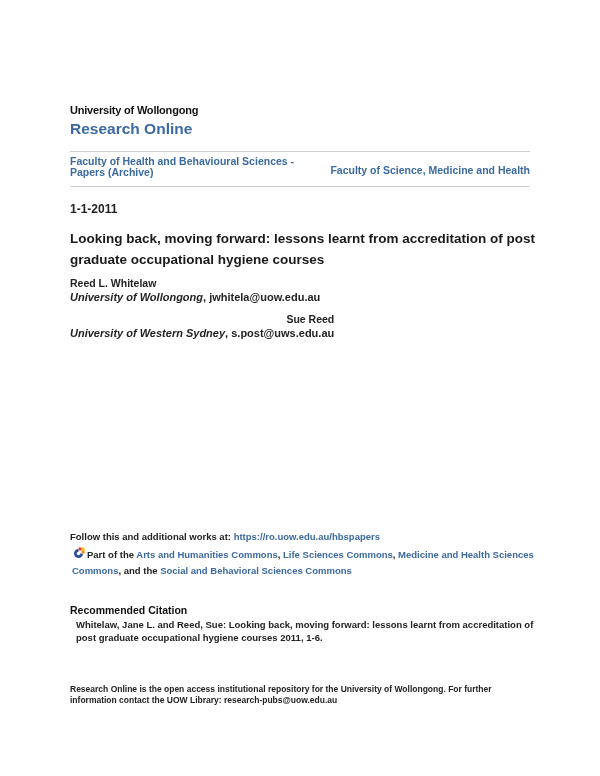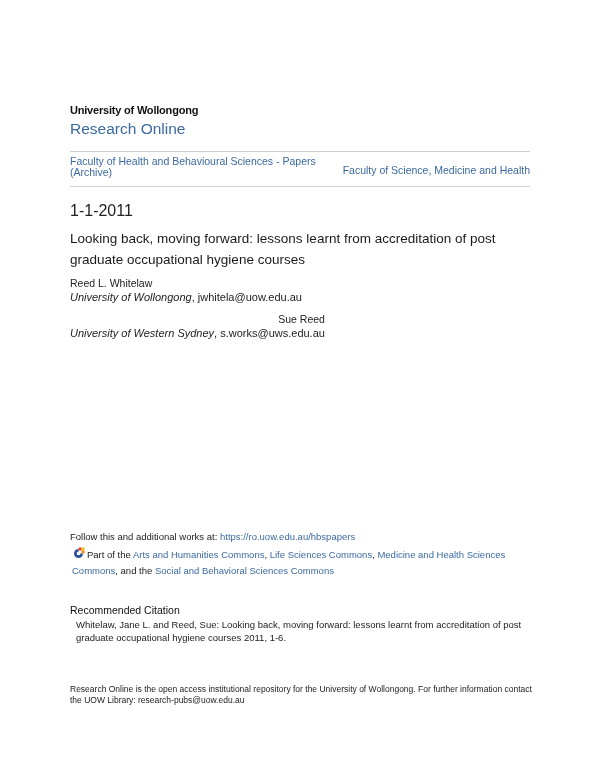--- a/index.html
+++ b/index.html
@@ -1,27 +1,27 @@
 <!DOCTYPE html>
 <html><head>
   <meta charset="utf-8">
   <style>
     html, body { margin: 0; padding: 0; }
     body {
       width: 600px; height: 776px; background: #ffffff; position: relative; overflow: hidden;
       font-family: "Liberation Sans", "DejaVu Sans", sans-serif; color: #1a1a1a;
     }
-    .abs { position: absolute; }
+    .abs { position: absolute; font-weight: bold; }
     .link { color: #3b6aa0; }
     .inst { left: 70px; top: 104px; font-size: 11px; font-weight: bold; letter-spacing: -0.2px; color: #111; }
     .repo { left: 70px; top: 120px; font-size: 15.5px; color: #3b6aa0; }
     .hr { left: 70px; width: 460px; height: 1px; background: #cfcfcf; }
     .coll-left { left: 70px; top: 156px; width: 260px; font-size: 10.5px; line-height: 11px; }
     .coll-right { right: 70px; top: 164px; font-size: 10.5px; }
-    .date { left: 70px; top: 202px; font-size: 16px; color: #222; text-align: right; }
+    .date { left: 70px; top: 202px; font-size: 12px; color: #222; text-align: right; }
     .title { left: 70px; top: 228px; width: 470px; font-size: 13.5px; line-height: 21px; color: #1a1a1a; }
     .author-name { font-size: 10.5px; color: #222; }
     .author-aff { font-size: 11px; color: #222; margin-top: 2px; }
     .author-aff i { font-style: italic; }
     .a1 { left: 70px; top: 277px; }
     .a2 { left: 70px; top: 313px; text-align: right; }
     .follow { left: 70px; top: 531px; font-size: 9.5px; color: #222; }
     .partof { left: 72px; top: 547px; width: 470px; font-size: 9.5px; line-height: 16px; color: #222; }
     .bp-icon { display: inline-block; width: 13px; height: 13px; vertical-align: -2px; margin-right: 2px; }
     .rec-head { left: 70px; top: 604px; font-size: 10.5px; color: #111; }
@@ -41,21 +41,21 @@
 
 <div class="abs date">1-1-2011</div>
 <div class="abs title">Looking back, moving forward: lessons learnt from accreditation of post graduate occupational hygiene courses</div>
 
 <div class="abs a1">
   <div class="author-name">Reed L. Whitelaw</div>
   <div class="author-aff"><i>University of Wollongong</i>, <span>jwhitela@uow.edu.au</span></div>
 </div>
 <div class="abs a2">
   <div class="author-name">Sue Reed</div>
-  <div class="author-aff"><i>University of Western Sydney</i>, <span>s.works@uws.edu.au</span></div>
+  <div class="author-aff"><i>University of Western Sydney</i>, <span>s.post@uws.edu.au</span></div>
 </div>
 
 <div class="abs follow"><span>Follow this and additional works at: </span><span class="link">https://ro.uow.edu.au/hbspapers</span></div>
 
 <div class="abs partof">
   <span class="bp-icon">
     <svg width="13" height="13" viewBox="0 0 13 13">
       <path d="M6.5 2 A4.5 4.5 0 1 0 11 6.5 L8.3 6.5 A1.8 1.8 0 1 1 6.5 4.7 Z" fill="#2b4f9b"></path>
       <rect x="6.6" y="0.5" width="3" height="3" fill="#e63a2b"></rect>
       <rect x="9.6" y="0.5" width="3" height="3" fill="#f5c518"></rect>

